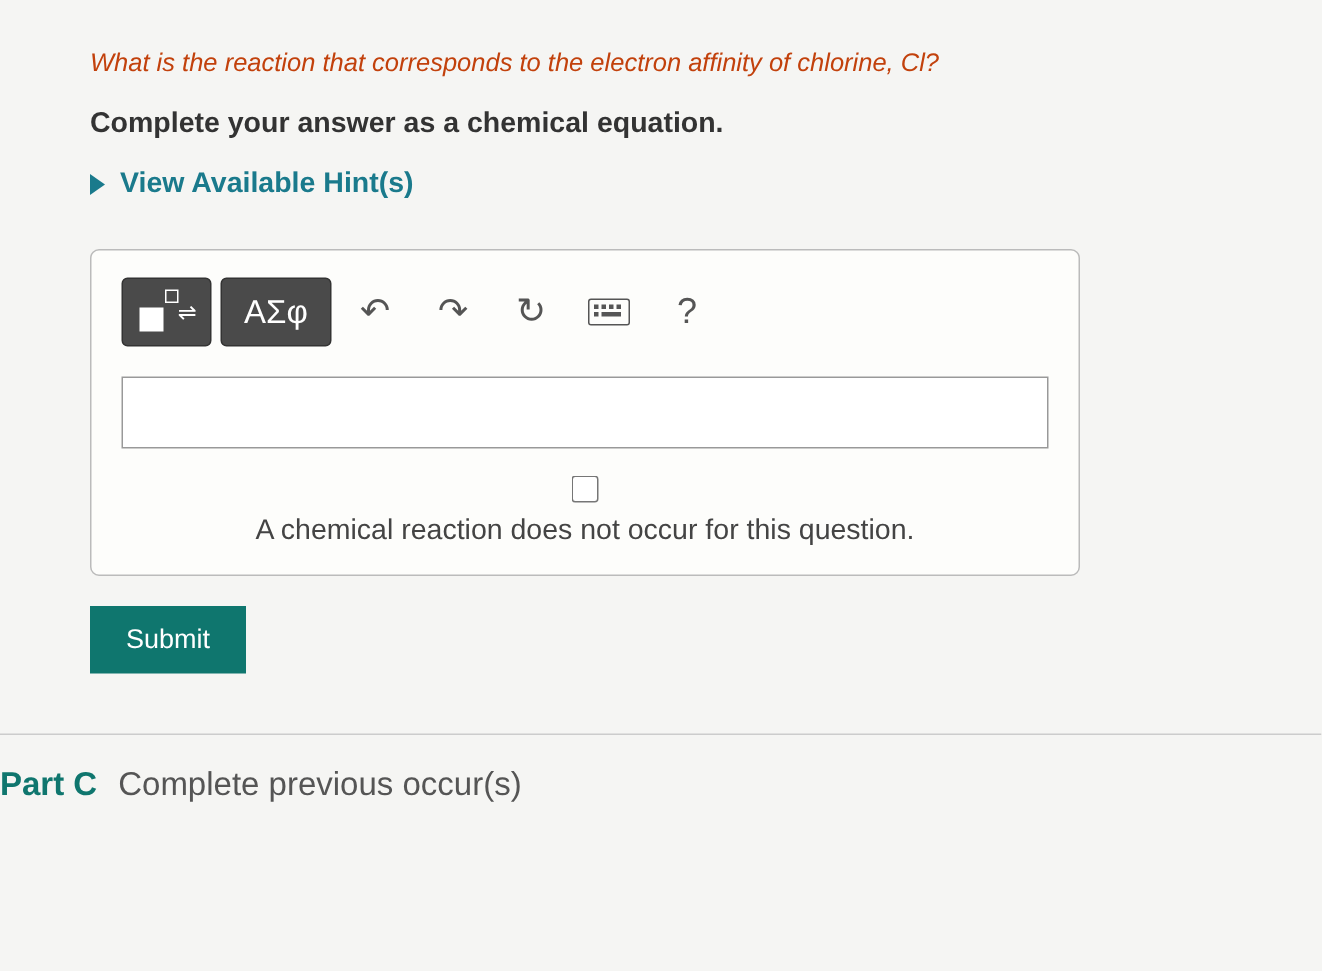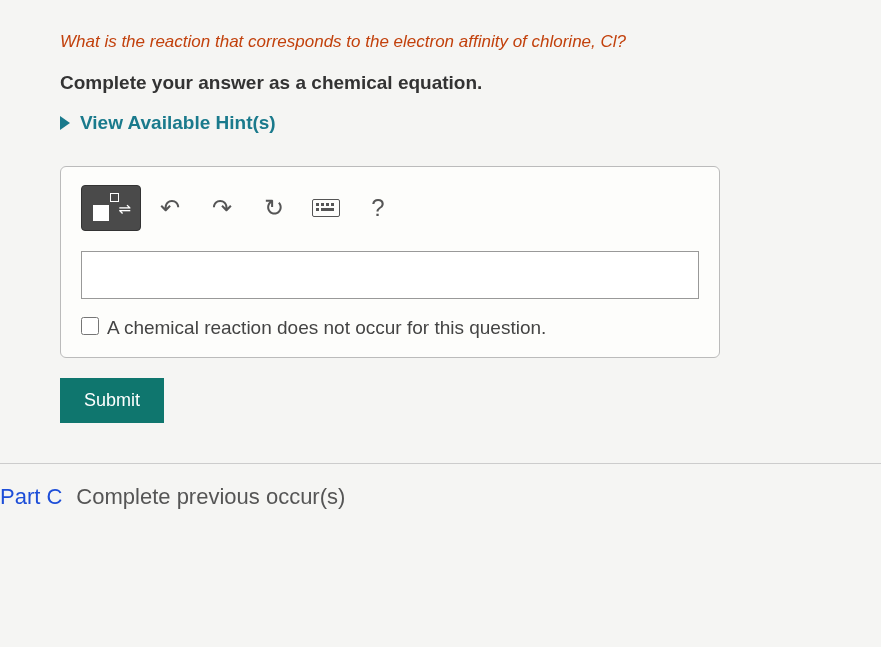--- a/index.html
+++ b/index.html
@@ -103,24 +103,25 @@
       width: 100%;
       height: 48px;
       border: 1px solid #999;
       background: #fff;
       padding: 6px 10px;
       font-size: 18px;
       margin-bottom: 18px;
     }
     .checkbox-row {
       display: flex;
-      align-items: flex-start;
+      align-items: center;
       gap: 8px;
       font-size: 19px;
       color: #444;
+      flex-direction: column;
     }
     .checkbox-row input[type="checkbox"] {
       width: 18px; height: 18px;
       cursor: pointer;
     }
     .submit-btn {
       background: #0f766e;
       color: #fff;
       border: none;
       padding: 12px 24px;
@@ -129,21 +130,21 @@
     }
     .part-footer {
       margin-top: 40px;
       border-top: 1px solid #ccc;
       padding: 20px 0 0 0;
       font-size: 22px;
       color: #555;
       display: flex;
       gap: 14px;
     }
-    .part-footer .part-label { font-weight: normal; color: #1d4ed8; }
+    .part-footer .part-label { font-weight: bold; color: #0f766e; }
     .kbd-icon {
       width: 28px; height: 18px;
       border: 1.5px solid #555;
       border-radius: 2px;
       position: relative;
     }
     .kbd-icon::before {
       content: "";
       position: absolute;
       top: 3px; left: 3px; right: 3px; bottom: 3px;
@@ -170,20 +171,23 @@
 
   <div class="answer-box">
     <div class="toolbar">
       <div class="tool-btn-dark template">
         <div class="template-icon">
           <div class="bigsq"></div>
           <div class="smsq"></div>
           <div class="arrows">⇌</div>
         </div>
       </div>
+      <div class="tool-btn-dark greek">
+        <span>ΑΣφ</span>
+      </div>
       <button class="tool-icon-btn">
         <span>↶</span>
       </button>
       <button class="tool-icon-btn">
         <span>↷</span>
       </button>
       <button class="tool-icon-btn">
         <span>↻</span>
       </button>
       <button class="tool-icon-btn">

